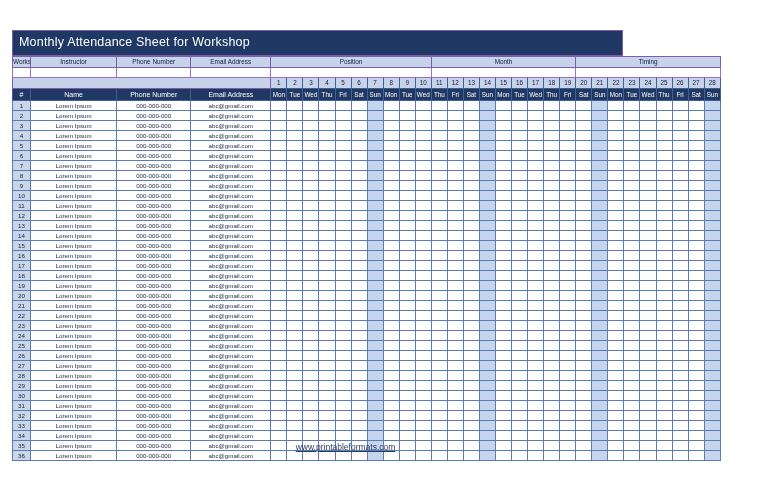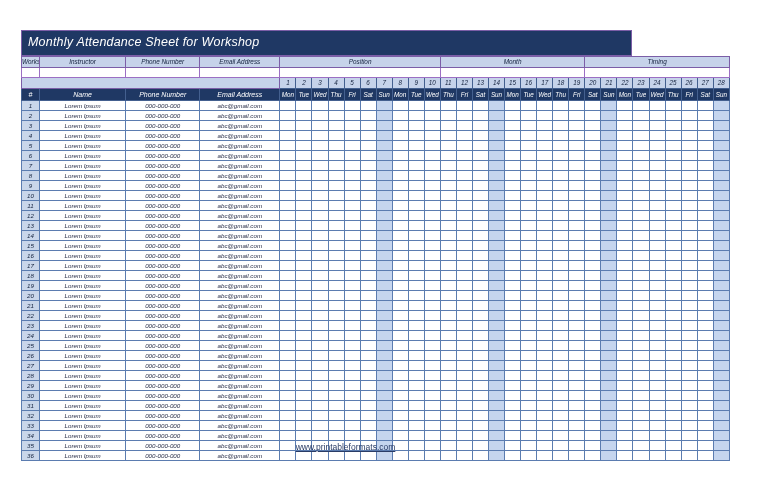--- a/index.html
+++ b/index.html
@@ -3,21 +3,21 @@
 <meta charset="utf-8">
 <style>
   html,body{margin:0;padding:0;}
   body{
     width:768px;height:480px;background:#ffffff;
     font-family:"Liberation Sans", sans-serif;
     -webkit-font-smoothing:antialiased;
     overflow:hidden;
   }
   .sheet{
-    position:absolute;left:21px;top:30px;width:611px;font-style:italic;
+    position:absolute;left:12px;top:30px;width:611px;
   }
   
   .title-bar{
     background:#1F3864;color:#ffffff;
     font-size:12.5px;letter-spacing:.2px;
     padding:4px 6px 5px 6px;height:15px;line-height:15px;
     border:1px solid #7B5EA7;
     box-sizing:content-box;
   }
   

